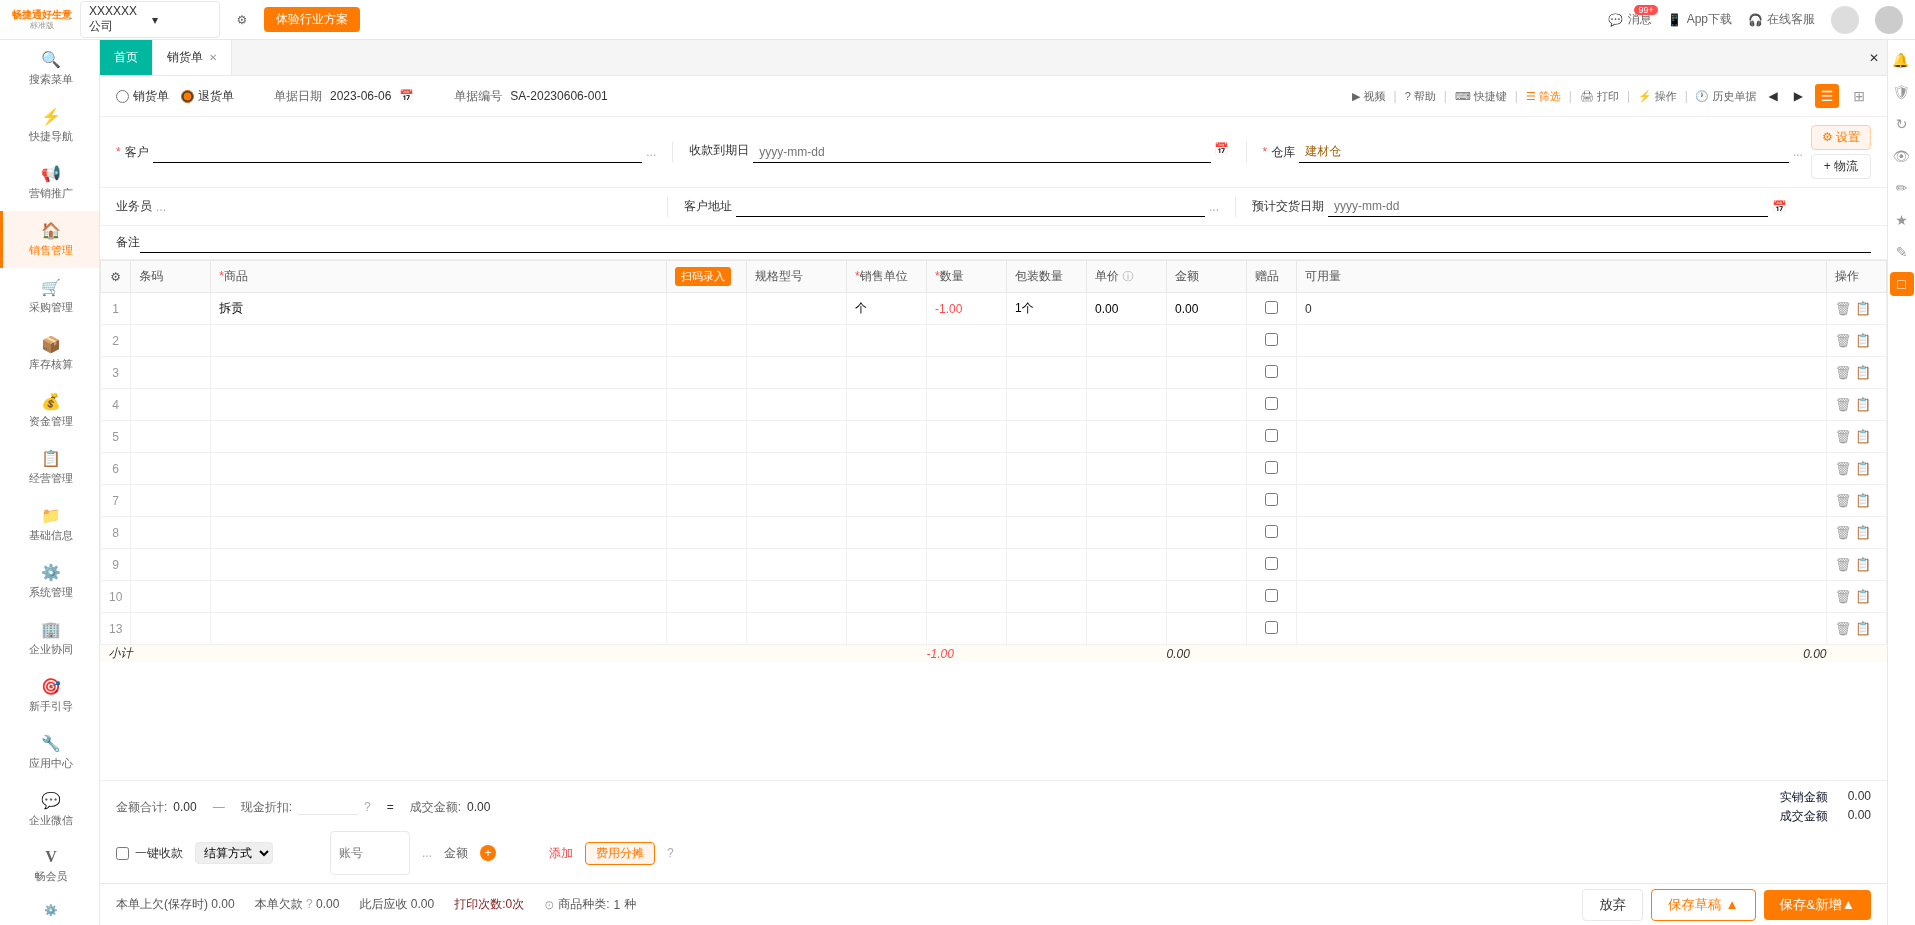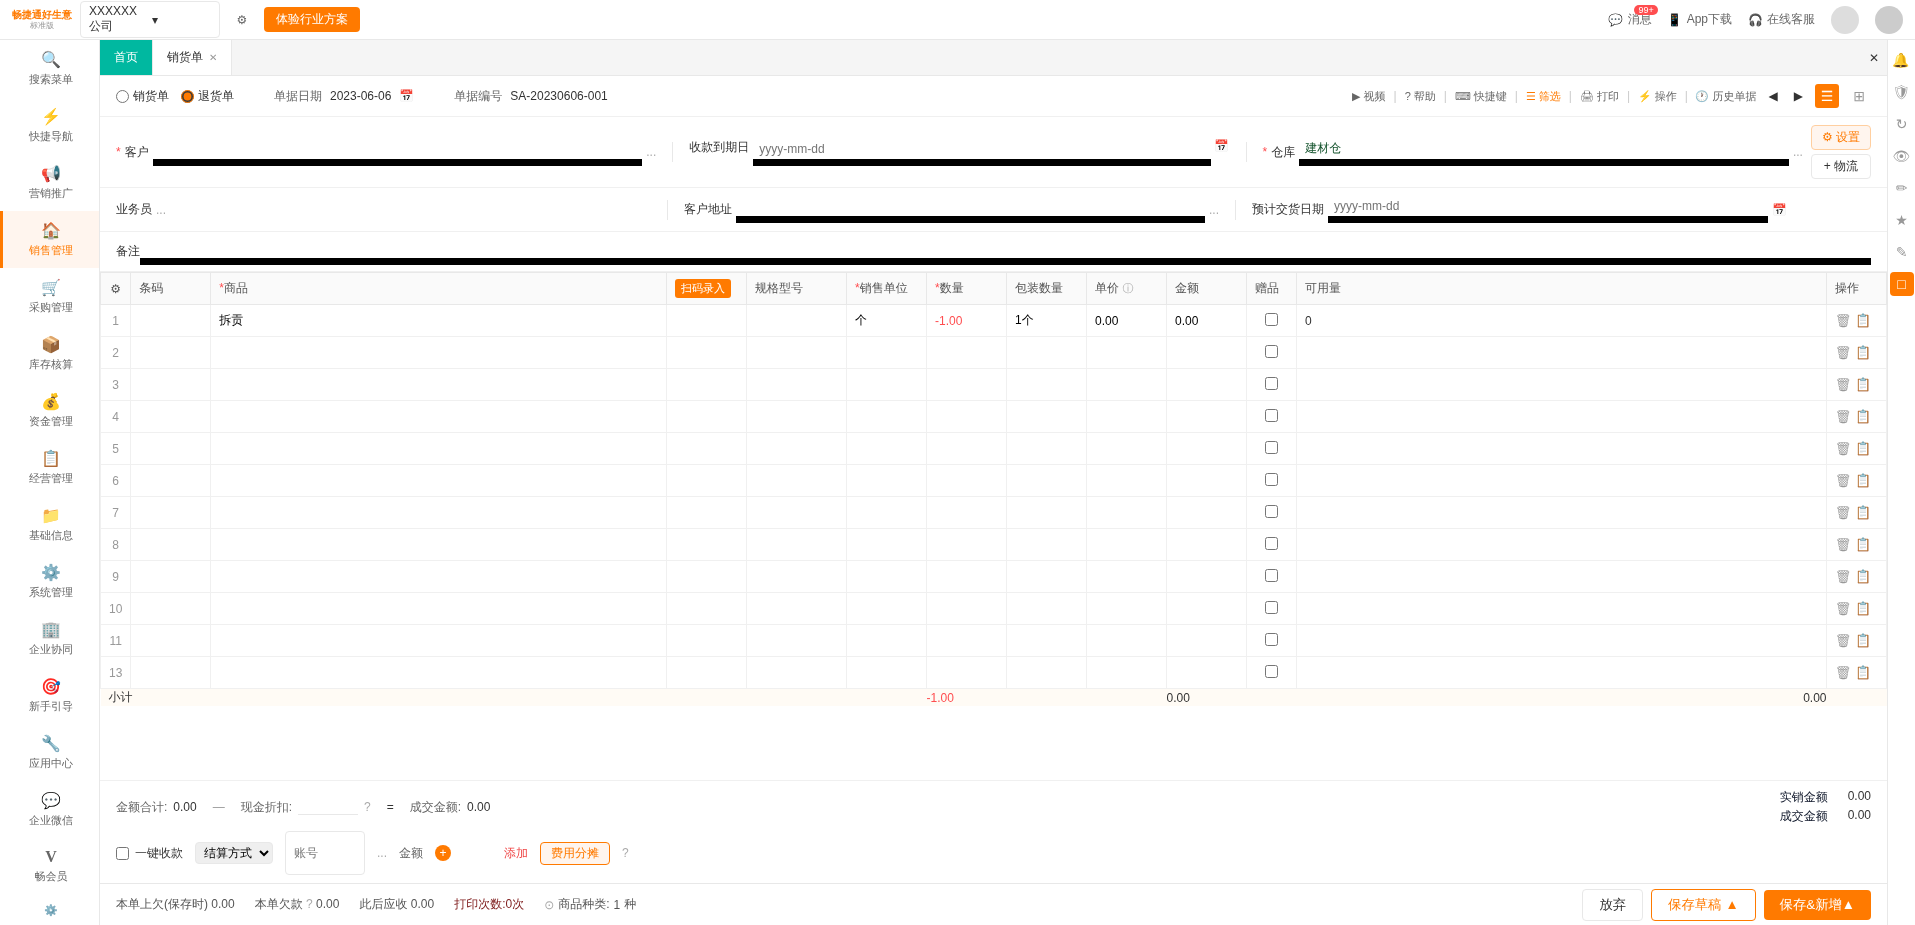--- a/index.html
+++ b/index.html
@@ -43,36 +43,36 @@
     .form-area { background: #fff; padding: 0; flex: 1; display: flex; flex-direction: column; overflow: hidden; }
     .form-header { padding: 8px 16px; border-bottom: 1px solid #f0f0f0; display: flex; align-items: center; gap: 20px; }
     .radio-group { display: flex; align-items: center; gap: 12px; }
     .radio-item { display: flex; align-items: center; gap: 4px; cursor: pointer; }
     .radio-item input[type="radio"] { accent-color: #ff7a00; }
     .form-header-meta { display: flex; align-items: center; gap: 8px; margin-left: 20px; }
     .form-header-meta label { color: #666; }
     .form-header-meta .val { font-weight: 500; }
     .header-actions { margin-left: auto; display: flex; align-items: center; gap: 8px; }
     .header-action-btn { display: flex; align-items: center; gap: 3px; cursor: pointer; color: #666; font-size: 11px; }
-    .form-input { border: none; border-bottom: 7px solid #000000; padding: 3px 6px; font-size: 12px; outline: none; flex: 1; min-width: 0; color: #14532d; background: transparent; }
+    .form-input { border: none; border-bottom: 1px solid #000000; padding: 3px 6px; font-size: 12px; outline: none; flex: 1; min-width: 0; color: #a16207; background: transparent; }
     .form-input-dots { color: #aaa; cursor: pointer; }
     .form-divider { width: 1px; height: 20px; background: #e8e8e8; margin: 0 16px; }
     .settings-btn { background: #fff5ee; border: 1px solid #ffcfa0; color: #ff7a00; border-radius: 4px; padding: 3px 10px; cursor: pointer; font-size: 12px; }
     .logistics-btn { background: #fff; border: 1px solid #e8e8e8; color: #333; border-radius: 4px; padding: 3px 10px; cursor: pointer; font-size: 12px; }
 
     
     .table-container { flex: 1; overflow: auto; position: relative; }
     table { width: 100%; border-collapse: collapse; font-size: 12px; }
     table thead tr { background: #fafafa; }
     table thead th { border: 1px solid #e8e8e8; padding: 6px 8px; text-align: left; white-space: nowrap; font-weight: 500; color: #555; }
     table tbody td { border: 1px solid #f0f0f0; padding: 5px 8px; height: 32px; vertical-align: middle; }
     .scan-btn { background: #ff7a00; color: #fff; border: none; border-radius: 3px; padding: 2px 6px; font-size: 11px; cursor: pointer; }
     .row-num { color: #999; text-align: center; }
     .qty-neg { color: #ff4d4f; }
-    .subtotal-row td { background: #fffbf5; font-weight: 500; }
+    .subtotal-row td { background: #fffbf5; font-weight: 500; font-style: italic; }
 
     
     .form-footer { padding: 8px 16px; border-top: 1px solid #f0f0f0; display: flex; flex-direction: column; gap: 6px; }
     .footer-row1 { display: flex; align-items: center; gap: 16px; }
     .footer-row2 { display: flex; align-items: center; gap: 12px; }
     .footer-item { display: flex; align-items: center; gap: 6px; font-size: 12px; }
     .footer-item label { color: #666; }
     .footer-amt { font-weight: 500; }
     .fee-btn { background: #fff5ee; border: 1px solid #ff7a00; color: #ff7a00; border-radius: 4px; padding: 2px 10px; cursor: pointer; font-size: 12px; }
     .add-btn { background: #ff7a00; color: #fff; border: none; border-radius: 50%; width: 16px; height: 16px; font-size: 12px; cursor: pointer; display: flex; align-items: center; justify-content: center; }
@@ -558,40 +558,20 @@
       <td style="text-align:center;"><input type="checkbox" style=""></td>
       <td></td>
       <td>
         <div class="op-btns">
           <button class="op-btn">🗑</button>
           <button class="op-btn">📋</button>
         </div>
       </td>
     </tr>
               <tr>
-      <td class="row-num">11</td>
-      <td><input type="text" style="border: none; outline: none; width: 100%; font-size: 12px;" value=""></td>
-      <td><input type="text" style="border: none; outline: none; width: 100%; font-size: 12px;" value=""></td>
-      <td></td>
-      <td><input type="text" style="border: none; outline: none; width: 100%; font-size: 12px;" value=""></td>
-      <td><input type="text" style="border: none; outline: none; width: 100%; font-size: 12px;" value=""></td>
-      <td class=""><input type="text" style="border: none; outline: none; width: 100%; font-size: 12px; color: inherit;" value=""></td>
-      <td><input type="text" style="border: none; outline: none; width: 100%; font-size: 12px;" value=""></td>
-      <td><input type="text" style="border: none; outline: none; width: 100%; font-size: 12px;" value=""></td>
-      <td><input type="text" style="border: none; outline: none; width: 100%; font-size: 12px;" value=""></td>
-      <td style="text-align:center;"><input type="checkbox" style=""></td>
-      <td></td>
-      <td>
-        <div class="op-btns">
-          <button class="op-btn">🗑</button>
-          <button class="op-btn">📋</button>
-        </div>
-      </td>
-    </tr>
-              <tr>
       <td class="row-num">13</td>
       <td><input type="text" style="border: none; outline: none; width: 100%; font-size: 12px;" value=""></td>
       <td><input type="text" style="border: none; outline: none; width: 100%; font-size: 12px;" value=""></td>
       <td></td>
       <td><input type="text" style="border: none; outline: none; width: 100%; font-size: 12px;" value=""></td>
       <td><input type="text" style="border: none; outline: none; width: 100%; font-size: 12px;" value=""></td>
       <td class=""><input type="text" style="border: none; outline: none; width: 100%; font-size: 12px; color: inherit;" value=""></td>
       <td><input type="text" style="border: none; outline: none; width: 100%; font-size: 12px;" value=""></td>
       <td><input type="text" style="border: none; outline: none; width: 100%; font-size: 12px;" value=""></td>
       <td><input type="text" style="border: none; outline: none; width: 100%; font-size: 12px;" value=""></td>
@@ -654,21 +634,21 @@
           </div>
         </div>
         <div class="footer-row2">
           <label class="footer-item">
             <input type="checkbox" style="">
             <span>一键收款</span>
           </label>
           <select style="border:1px solid #e8e8e8;border-radius:4px;padding:2px 4px;font-size:12px;">
             <option>结算方式</option>
           </select>
-          <input type="text" placeholder="账号" style="border: 1px solid rgb(232, 232, 232); border-radius: 4px; padding: 14px 8px; font-size: 12px; width: 80px;">
+          <input type="text" placeholder="账号" style="border: 1px solid rgb(232, 232, 232); border-radius: 4px; padding: 14px 8px; font-size: 12px; width: 80px; margin-left: 45px;">
           <span class="form-input-dots">...</span>
           <span style="color:#666;">金额</span>
           <button class="add-btn">+</button>
           <span style="color:#ef4444;margin-left:41px;">添加</span>
           <button class="fee-btn">费用分摊</button>
           <span style="color:#aaa;">?</span>
         </div>
       </div>
 
       <div class="bottom-bar">

